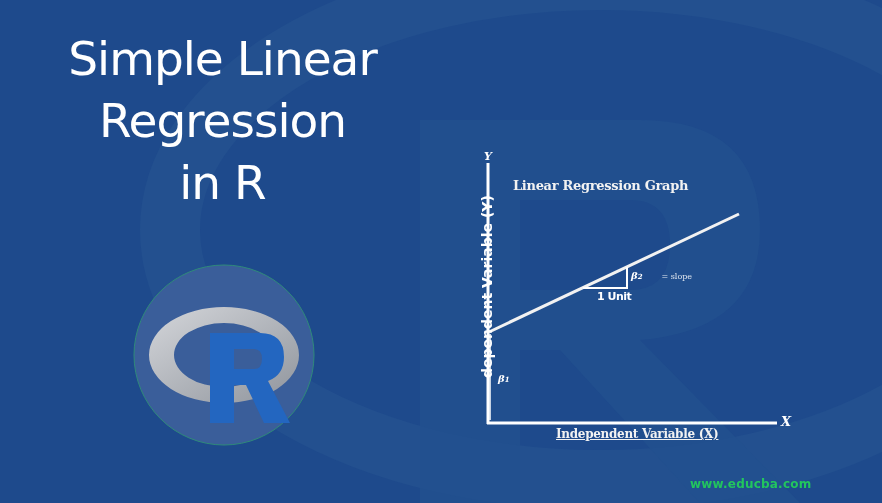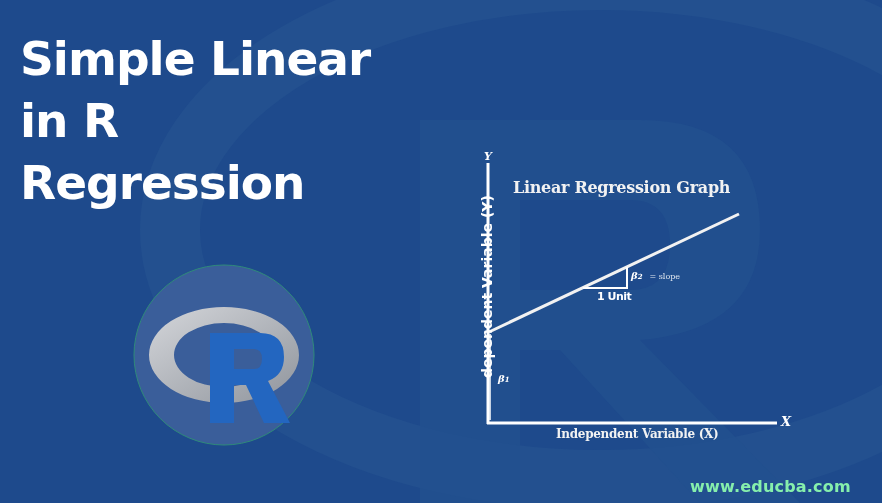--- a/index.html
+++ b/index.html
@@ -6,68 +6,68 @@
     body {
       width: 882px; height: 503px; overflow: hidden;
       background: #1e4a8c;
       font-family: "Liberation Sans", sans-serif;
       position: relative;
     }
     .canvas { position: absolute; left: 0; top: 0; width: 882px; height: 503px; overflow: hidden; }
     .watermark { position: absolute; left: 0; top: 0; }
     .title {
       position: absolute; left: 20px; top: 28px; width: 405px;
-      color: #ffffff; font-weight: bold;
+      text-align: center; color: #ffffff; font-weight: normal;
       font-size: 47px; line-height: 62px;
       font-family: "DejaVu Sans", sans-serif; letter-spacing: -1px;
     }
     .title div { white-space: nowrap; }
     .r-logo { position: absolute; left: 132px; top: 263px; width: 184px; height: 184px; }
     .diagram { position: absolute; left: 460px; top: 145px; width: 340px; height: 310px; }
     .graph-title {
       position: absolute; left: 513px; top: 178px; color: #f2f2f2;
-      font-family: "DejaVu Serif", serif; font-weight: bold; font-size: 16px; letter-spacing: -0.3px;
+      font-family: "DejaVu Serif", serif; font-weight: bold; font-size: 13px; letter-spacing: -0.3px;
     }
     .y-axis-label {
       position: absolute; left: 397px; top: 280px; width: 180px;
       transform: rotate(-90deg); transform-origin: center center;
       color: #ffffff; font-weight: bold; font-size: 14px; text-align: center; white-space: nowrap;
       font-family: "DejaVu Sans", sans-serif;
     }
     .y-label { position: absolute; left: 484px; top: 150px; color: #fff; font-family: "DejaVu Serif", serif; font-weight: bold; font-size: 11px; font-style: italic; }
     .x-label { position: absolute; left: 781px; top: 414px; color: #fff; font-family: "DejaVu Serif", serif; font-weight: bold; font-size: 13px; font-style: italic; }
     .x-axis-label {
       position: absolute; left: 556px; top: 427px; color: #f2f2f2;
-      font-family: "DejaVu Serif", serif; font-weight: bold; font-size: 12px; letter-spacing: -0.3px; white-space: nowrap;
+      font-family: "DejaVu Serif", serif; font-weight: bold; font-size: 12px; letter-spacing: -0.3px; white-space: nowrap; text-decoration: underline;
     }
     .unit-label { position: absolute; left: 597px; top: 290px; color: #fff; font-weight: bold; font-size: 11px; font-family: "DejaVu Sans", sans-serif; letter-spacing: -0.5px; text-align: center; }
     .beta2-label { position: absolute; left: 631px; top: 270px; color: #fff; font-weight: bold; font-size: 10px; font-family: "DejaVu Serif", serif; font-style: italic; white-space: nowrap; }
     .beta2-label .sub { font-size: 7px; }
-    .beta2-label .val { font-style: normal; font-weight: normal; font-size: 8px; opacity: 0.85; margin-left: 7px; }
+    .beta2-label .val { font-style: normal; font-weight: normal; font-size: 8px; opacity: 0.85; margin-left: 19px; }
     .beta1-label { position: absolute; left: 489px; top: 373px; color: #fff; font-weight: bold; font-size: 10px; font-family: "DejaVu Serif", serif; font-style: italic; margin-left: 9px; }
     .beta1-label .sub { font-size: 7px; }
     .url {
-      position: absolute; left: 690px; top: 477px; color: #86efac;
-      font-family: "DejaVu Sans", sans-serif; font-weight: bold; font-size: 16px; letter-spacing: 0.2px;
+      position: absolute; left: 690px; top: 477px; color: #22c55e;
+      font-family: "DejaVu Sans", sans-serif; font-weight: bold; font-size: 12px; letter-spacing: 0.2px;
     }
   </style>
 </head>
 <body>
 
 <div class="canvas">
 
   <svg class="watermark" width="882" height="503">
     <ellipse cx="600" cy="230" rx="430" ry="250" fill="none" stroke="#23508f" stroke-width="60"></ellipse>
     <path d="M420 120 H640 Q760 120 760 230 Q760 330 640 340 L800 503 H700 L560 350 H520 V503 H420 Z M520 200 V290 H630 Q670 290 670 245 Q670 200 630 200 Z" fill="#22508f" opacity="0.8"></path>
   </svg>
 
   <div class="title">
     <div>Simple Linear</div>
+    <div>Regression</div>
     <div>in R</div>
-    <div>Regression</div>
   </div>
 
   <svg class="r-logo" viewBox="0 0 184 184">
     <defs>
       <linearGradient id="ringGrad" x1="0" y1="0" x2="1" y2="1">
         <stop offset="0" stop-color="#d4d6da"></stop>
         <stop offset="1" stop-color="#8f949c"></stop>
       </linearGradient>
     </defs>
     <circle cx="92" cy="92" r="90" fill="#3a5e9a" stroke="#2f8a7a" stroke-width="1"></circle>

